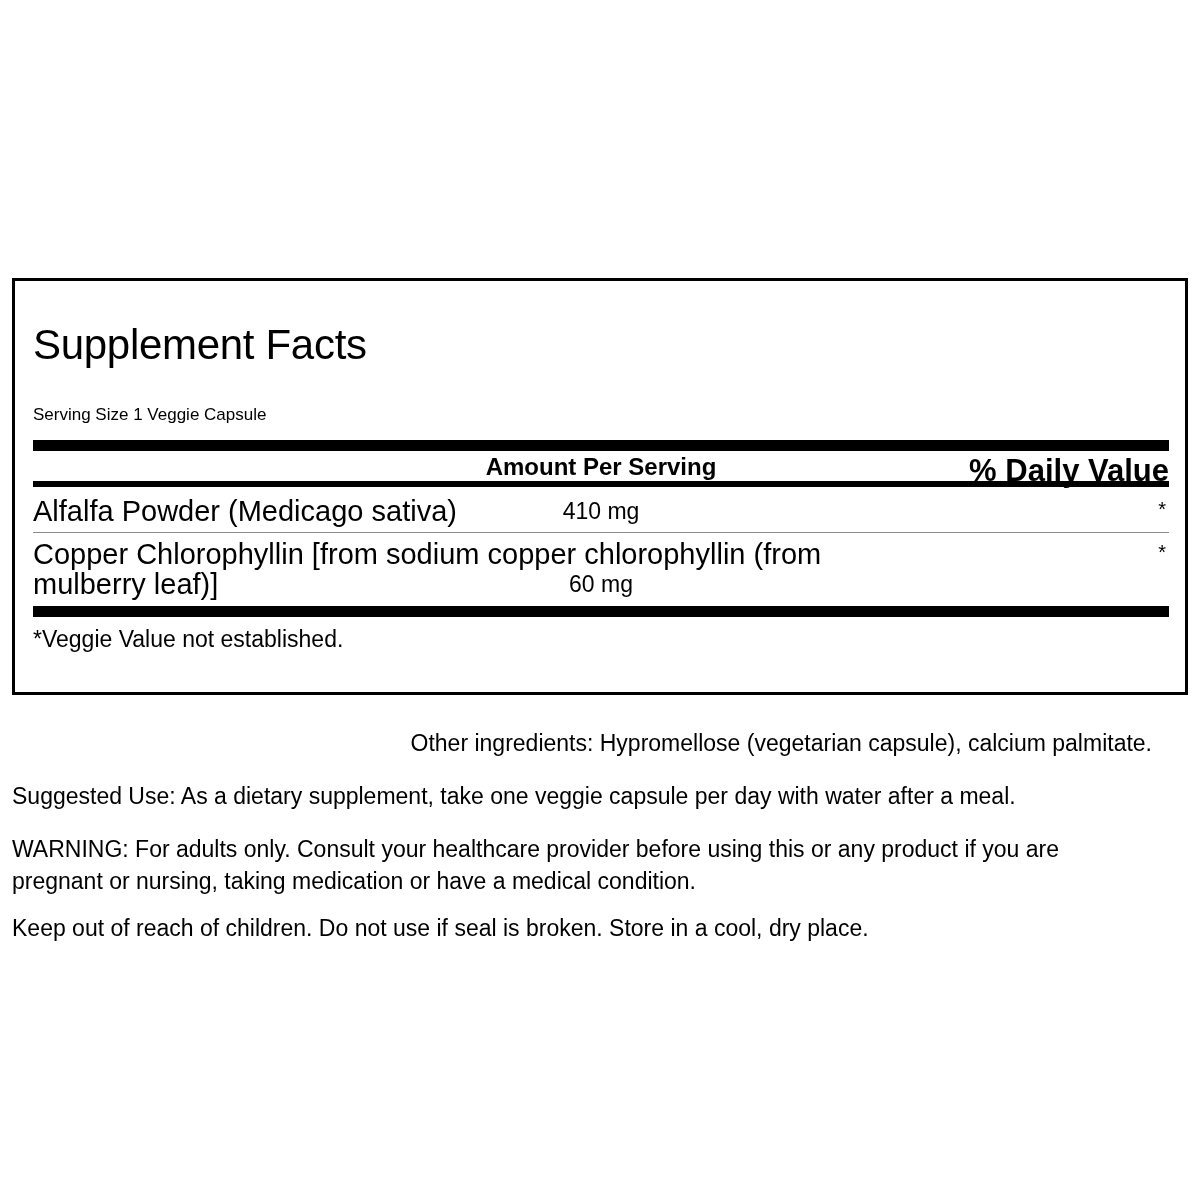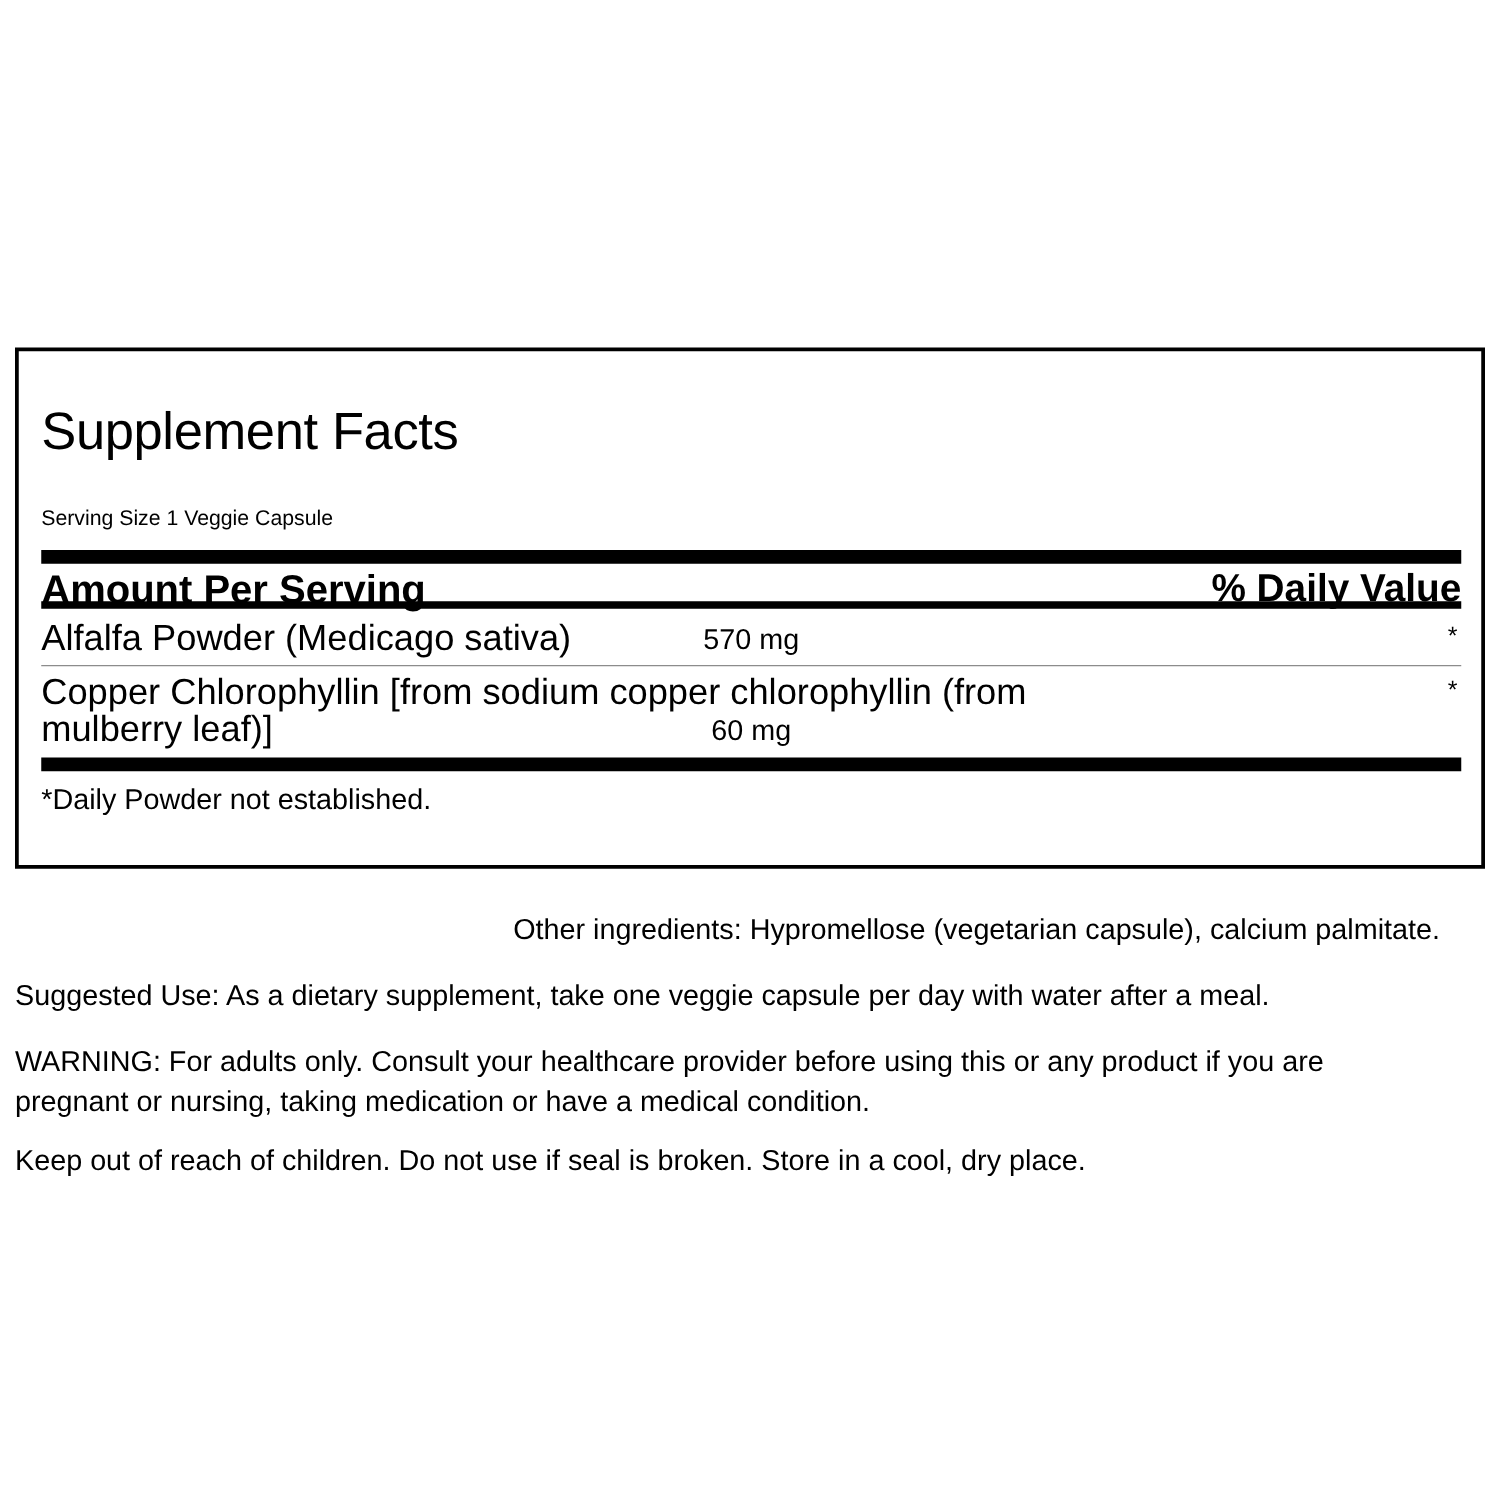--- a/index.html
+++ b/index.html
@@ -74,21 +74,22 @@
   .rule-med       { top: 200px; height: 6px; }
   .rule-thin      { top: 251px; height: 1px; background: #8c8c8c; }
   .rule-thick-bot { top: 325px; height: 11px; }
 
   
   .col-amount-head {
     position: absolute;
     left: 0;
     top: 174px;
     width: 1136px;
-    font-size: 32px;
+    text-align: center;
+    font-size: 24px;
     font-weight: bold;
     line-height: 1;
   }
   .col-dv-head {
     position: absolute;
     right: 0;
     top: 174px;
     font-size: 31px;
     font-weight: bold;
     line-height: 1;
@@ -170,35 +171,35 @@
       <div class="rule rule-thick-top"></div>
 
       <div class="col-amount-head">Amount Per Serving</div>
 
       <div class="col-dv-head">% Daily Value</div>
 
       <div class="rule rule-med"></div>
 
       <div class="ing-row ing-row-1">
         <div class="ing-name">Alfalfa Powder (Medicago sativa)</div>
-        <div class="ing-amount row1">570 mg</div>
+        <div class="ing-amount row1">410 mg</div>
         <div class="ing-dv">*</div>
       </div>
 
       <div class="rule rule-thin"></div>
 
       <div class="ing-row ing-row-2">
         <div class="ing-name">Copper Chlorophyllin [from sodium copper chlorophyllin (from mulberry leaf)]</div>
         <div class="ing-amount row2">60 mg</div>
         <div class="ing-dv">*</div>
       </div>
 
       <div class="rule rule-thick-bot"></div>
 
-      <div class="sf-footnote">*Daily Powder not established.</div>
+      <div class="sf-footnote">*Veggie Value not established.</div>
 
     </div>
   </div>
 
   <div class="body-text p-other">Other ingredients: Hypromellose (vegetarian capsule), calcium palmitate.</div>
 
   <div class="body-text p-use">
     <span class="lead">Suggested Use:</span><span> As a dietary supplement, take one veggie capsule per day with water after a meal.</span>
   </div>
 

